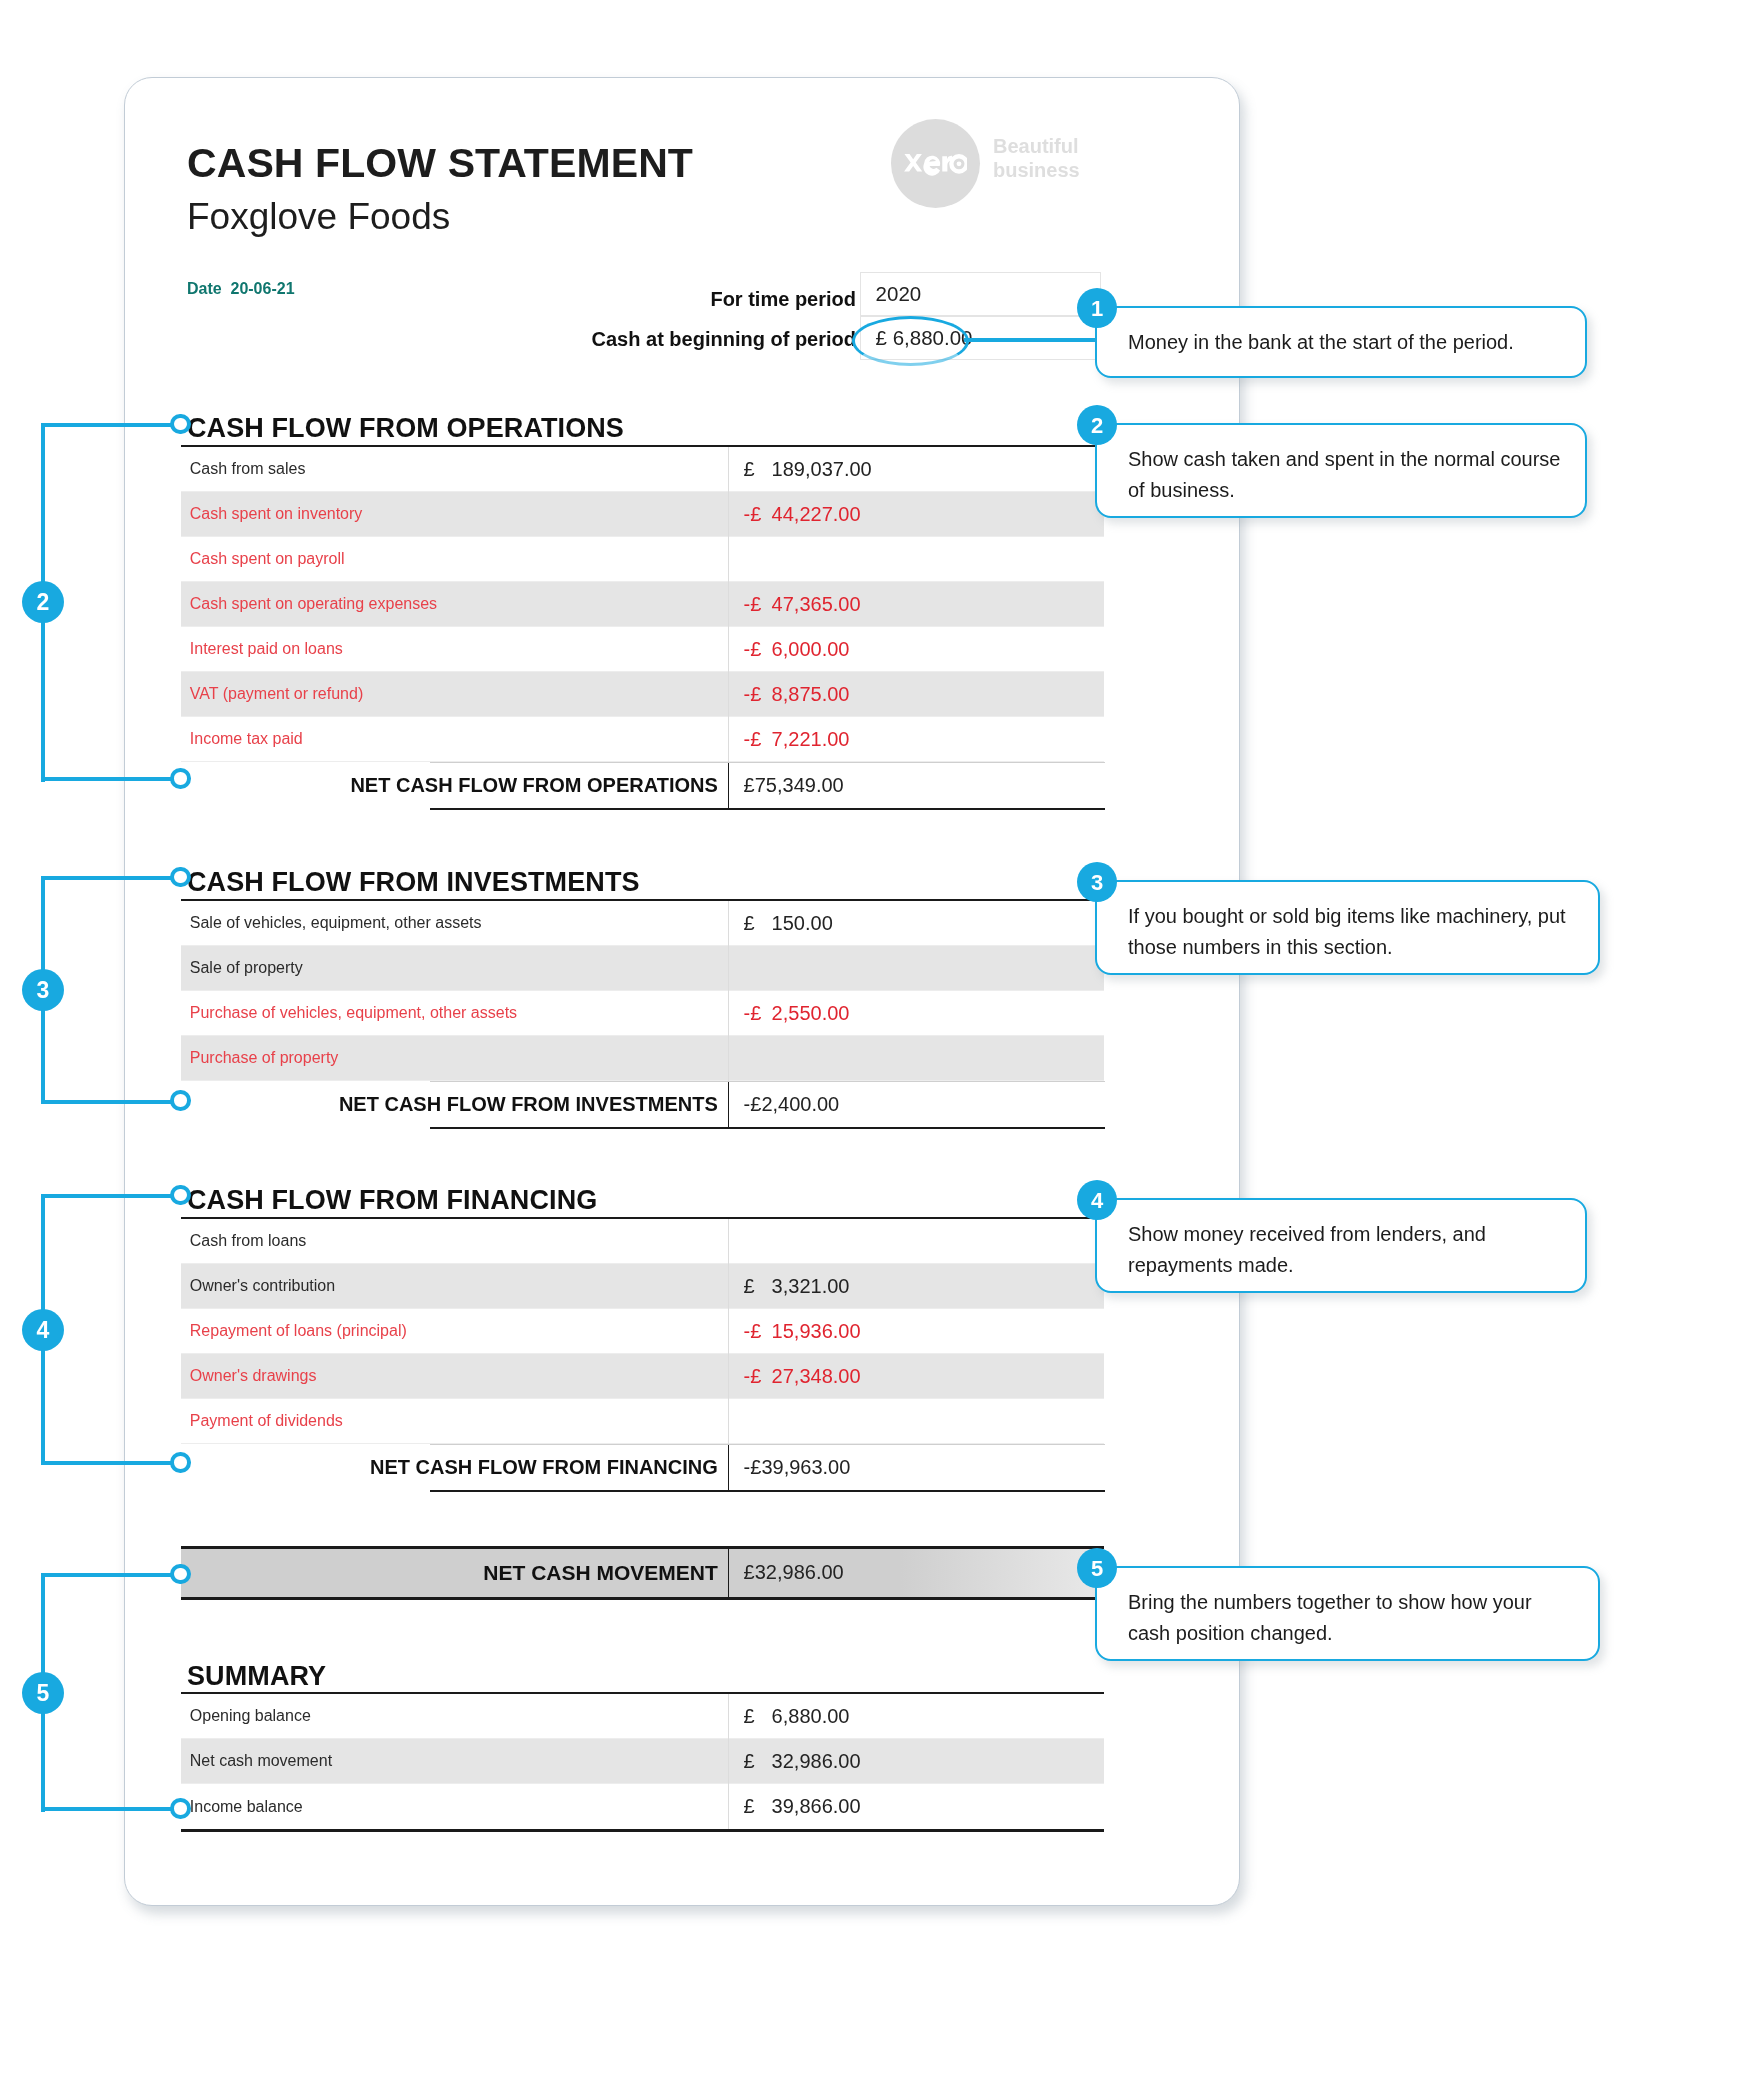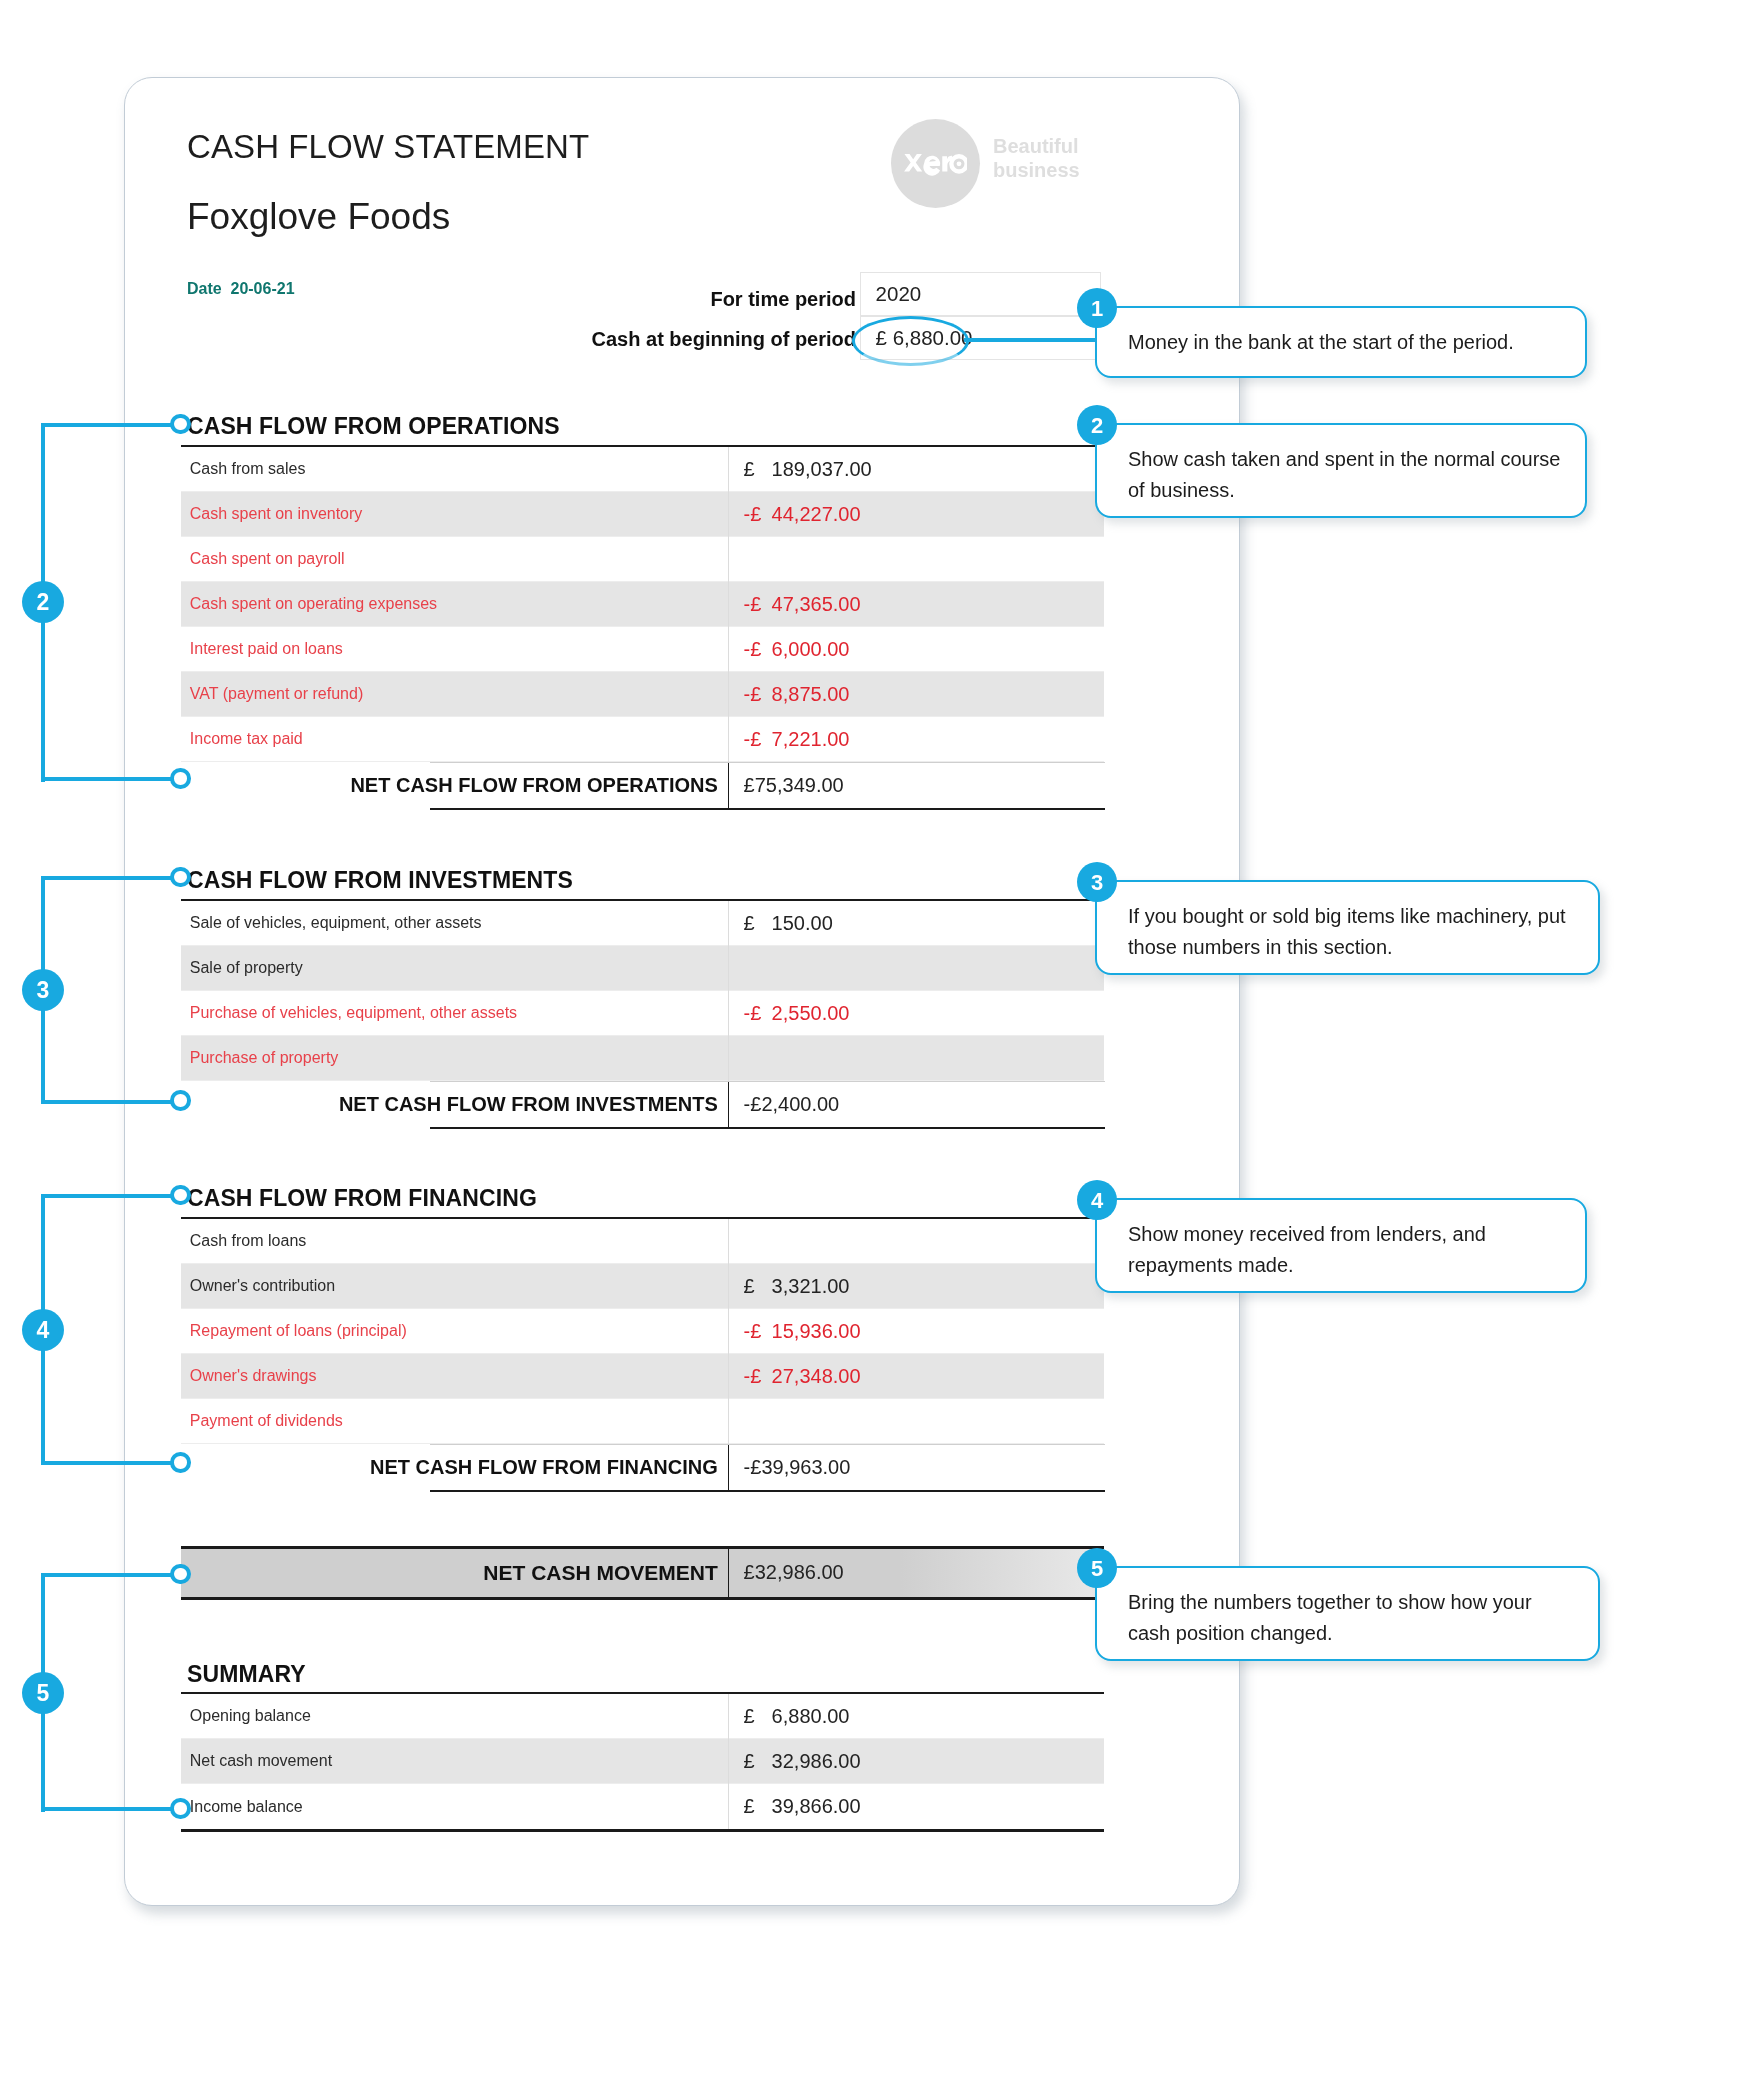--- a/index.html
+++ b/index.html
@@ -18,22 +18,22 @@
     left: 124px; top: 77px;
     width: 1116px; height: 1829px;
     background: #ffffff;
     border: 1.5px solid #c2ccd6;
     border-radius: 28px;
     box-shadow: 4.4px 7.3px 11.7px rgba(120,135,150,.30);
   }
 
   
   .hdr-title {
-    position: absolute; left: 187px; top: 128px;
-    font-size: 33px; font-weight: 400; color: #1d1d1d;
+    position: absolute; left: 187px; top: 140px;
+    font-size: 41px; font-weight: 700; color: #1d1d1d;
     letter-spacing: 0.1px; white-space: nowrap;
   }
   .hdr-sub {
     position: absolute; left: 187px; top: 196px;
     font-size: 37px; font-weight: 400; color: #1d1d1d;
     white-space: nowrap;
   }
 
   
   .logo-wrap { position: absolute; left: 891px; top: 119px; width: 220px; height: 95px; }
@@ -64,21 +64,21 @@
     position: absolute;
     border: 0.7px solid #e4e4e4;
     background: #fff;
     font-size: 20.5px; color: #222;
     display: flex; align-items: center; padding-left: 14.6px;
   }
 
   
   .sec-title {
     position: absolute;
-    font-size: 23px; font-weight: 700; color: #111;
+    font-size: 27px; font-weight: 700; color: #111;
     letter-spacing: 0.1px; white-space: nowrap;
   }
   .tbl { position: absolute; left: 181px; width: 923px; }
   .tbl .rule-top { height: 2.2px; background: #1a1a1a; }
   .row {
     position: relative; display: flex; height: 45px; align-items: center;
     border-bottom: 0.7px solid #ededed;
   }
   .row.alt { background: #e5e5e5; }
   .row .lbl { width: 547px; padding-left: 8.8px; font-size: 16px; color: #2b2b2b; white-space: nowrap; }

